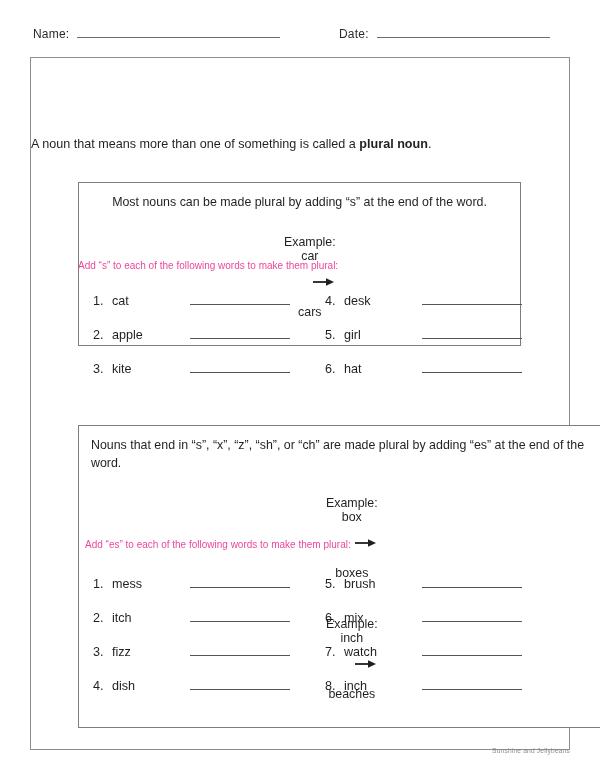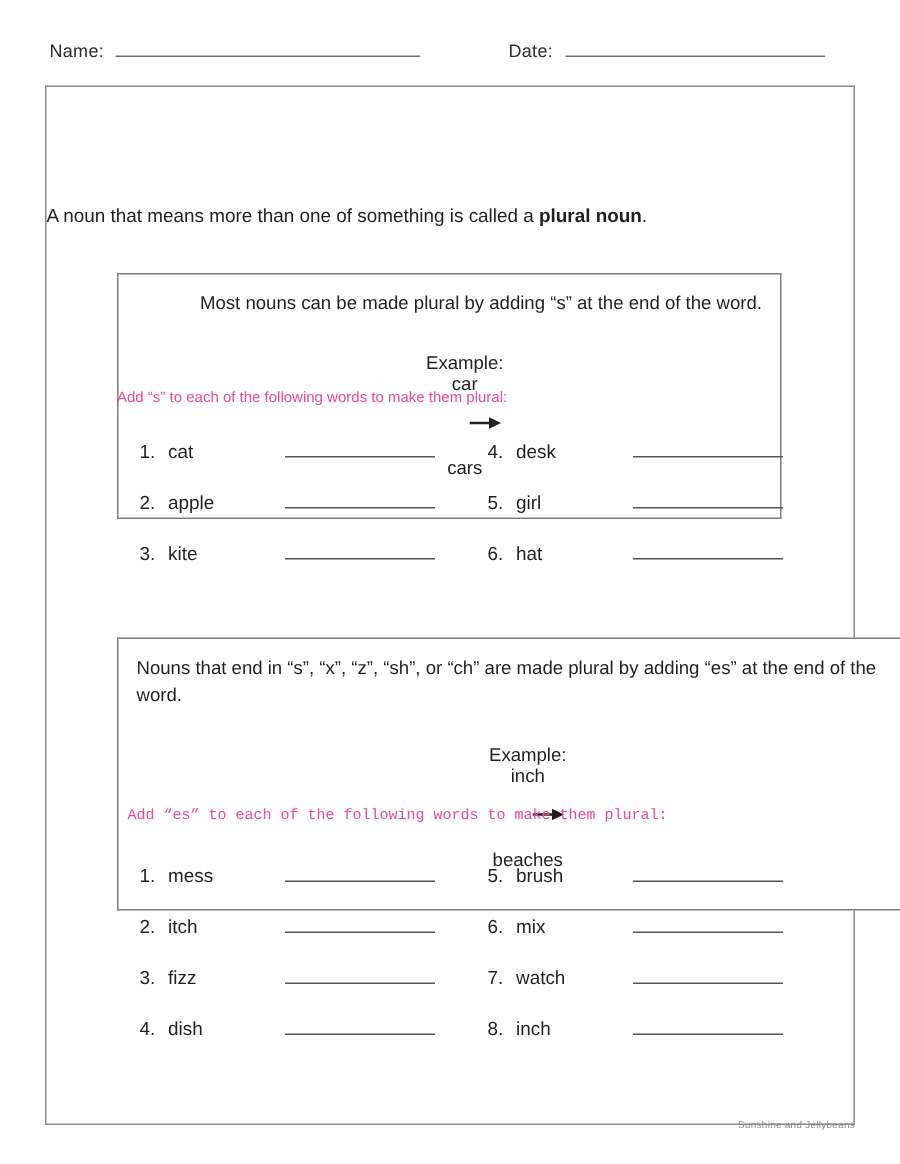--- a/index.html
+++ b/index.html
@@ -98,42 +98,42 @@
   .rule-box-2 {
     left: 47px;
     top: 367px;
     width: 527px;
     padding: 11px 12px 12px 12px;
   }
   .rule-text {
     line-height: 1.45;
     margin: 0;
   }
-  .rule-box-1 .rule-text { text-align: right; }
+  .rule-box-1 .rule-text { text-align: center; }
   .rule-box-2 .rule-text { text-align: left; }
   .example-line {
     text-align: center;
     margin-top: 9px;
     white-space: pre;
   }
   .arrow-glyph {
     display: inline-block;
     margin: 0 7px;
     position: relative;
     top: -1px;
   }
 
   
   .instruction {
     position: absolute;
     font-size: 10px;
     color: #ec4899;
   }
   .instruction-1 { left: 47px; top: 202px; }
-  .instruction-2 { left: 54px; top: 481px; font-family: Liberation Mono, monospace; }
+  .instruction-2 { left: 54px; top: 481px; }
 
   
   .items {
     position: absolute;
     width: 100%;
   }
   .items-1 { top: 235px; left: 0; }
   .items-2 { top: 518px; left: 0; }
 
   .item {
@@ -255,20 +255,31 @@
       <span class="item-num">6.</span>
       <span class="item-word">hat</span>
       <span class="answer-line"></span>
     </div>
   </div>
 
   <div class="rule-box rule-box-2">
     <p class="rule-text">Nouns that end in “s”, “x”, “z”, “sh”, or “ch” are made plural by adding “es” at the end of the word.</p>
     <div class="example-line">
       <span>Example:</span>
+      <span>box</span>
+      <span class="arrow-glyph">
+        <svg width="22" height="10" viewBox="0 0 22 10" aria-hidden="true">
+          <line x1="0" y1="5" x2="15" y2="5" stroke="#231f20" stroke-width="1.8"></line>
+          <polygon points="13,1.2 21,5 13,8.8" fill="#231f20"></polygon>
+        </svg>
+      </span>
+      <span>boxes</span>
+    </div>
+    <div class="example-line">
+      <span>Example:</span>
       <span>inch</span>
       <span class="arrow-glyph">
         <svg width="22" height="10" viewBox="0 0 22 10" aria-hidden="true">
           <line x1="0" y1="5" x2="15" y2="5" stroke="#231f20" stroke-width="1.8"></line>
           <polygon points="13,1.2 21,5 13,8.8" fill="#231f20"></polygon>
         </svg>
       </span>
       <span>beaches</span>
     </div>
   </div>

